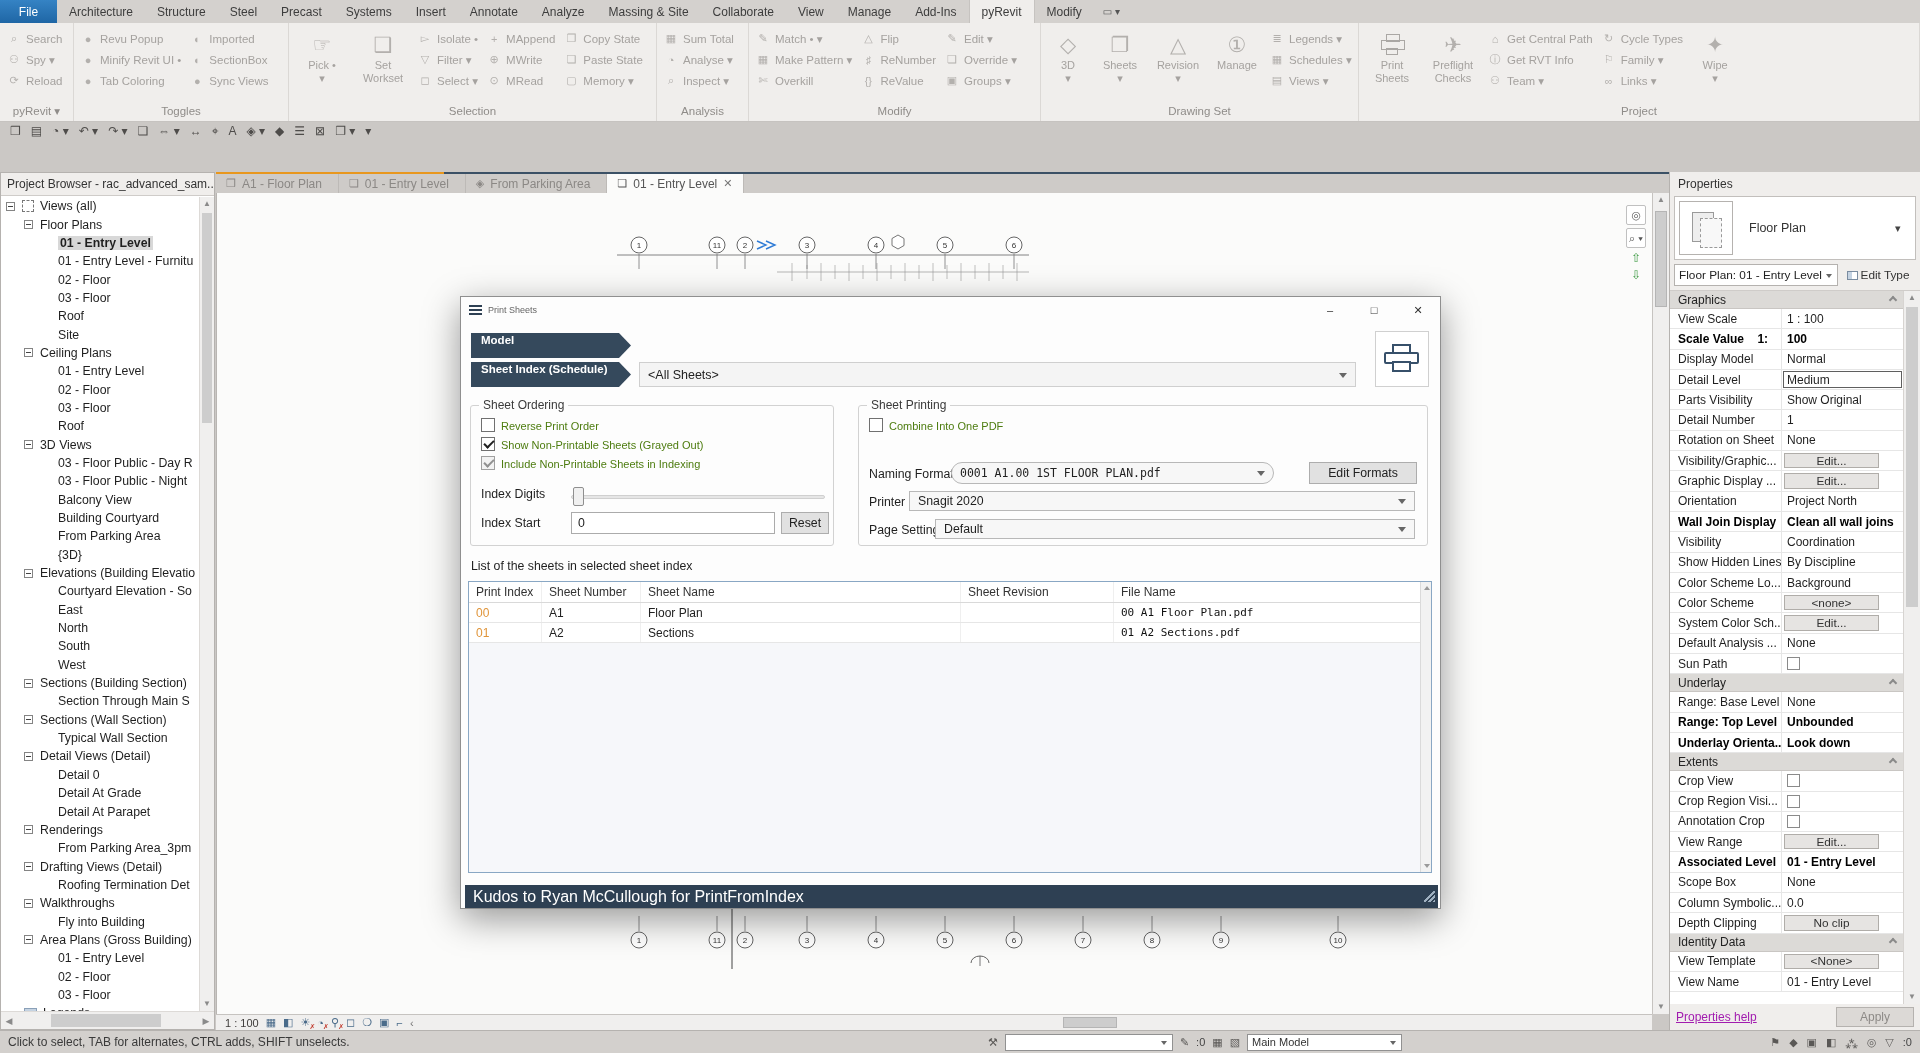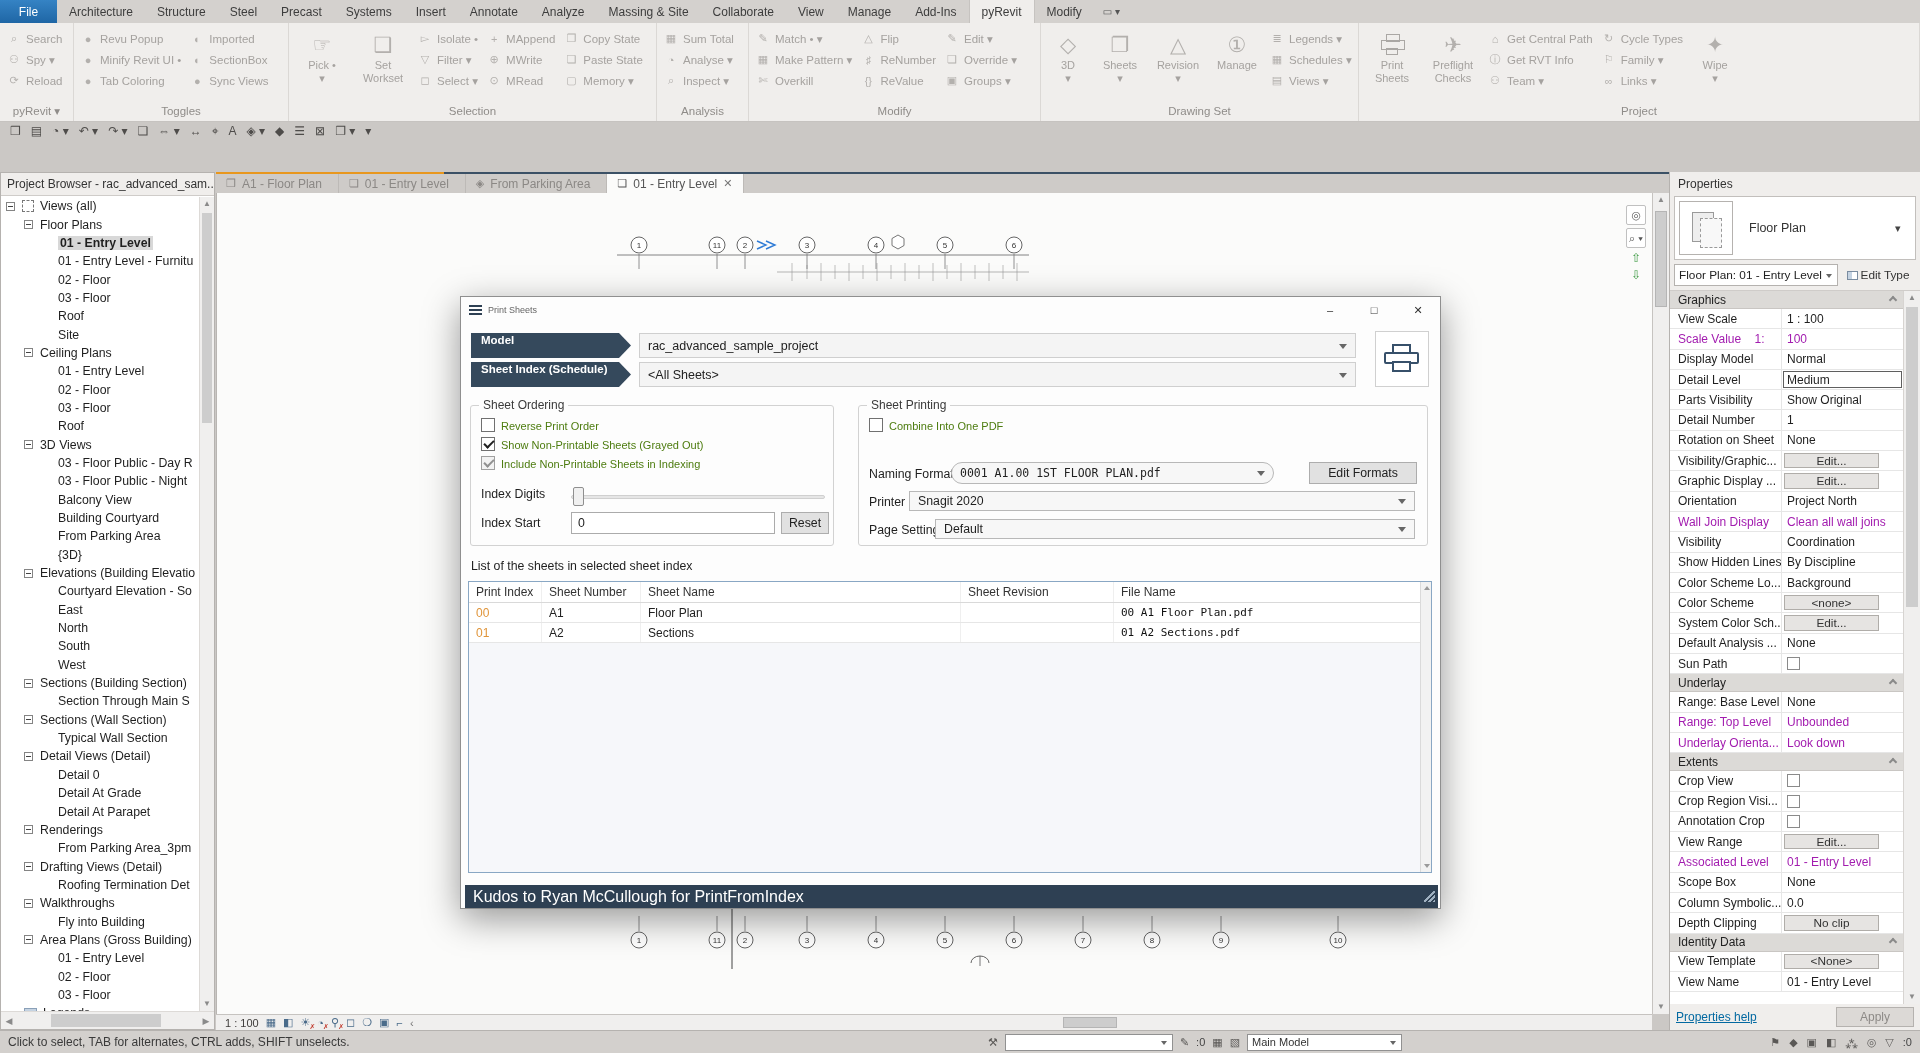--- a/index.html
+++ b/index.html
@@ -93,34 +93,34 @@
   .instance-row { position:absolute; top:92px; left:4px; right:4px; height:22px; display:flex; align-items:stretch; gap:2px; }
   .inst-combo { flex:1; background:#fff; border:1px solid #b5b2af; font-size:11.8px; color:#222; display:flex; align-items:center; padding:0 14px 0 4px; position:relative; white-space:nowrap; overflow:hidden; }
   .inst-combo::after { content:""; position:absolute; right:5px; top:9px; border-left:3.5px solid transparent; border-right:3.5px solid transparent; border-top:4.5px solid #666; }
   .edit-type { width:76px; font-size:11.8px; color:#333; display:flex; align-items:center; gap:3px; justify-content:center; white-space:nowrap; }
   .et-icon { width:11px; height:9px; border:1px solid #7a8ca0; background:linear-gradient(90deg,#c5d3e2 0 4px,#fff 4px); }
   .pgrid { position:absolute; top:118px; left:0; right:0; bottom:26px; background:#fff; border-top:1px solid #cfccc9; overflow:hidden; }
   .pgrid-inner { position:absolute; top:0; left:0; right:17px; bottom:0; }
   .prow { display:flex; height:20.3px; border-bottom:1px solid #e6e6e6; font-size:12px; background:#fff; align-items:stretch; }
   .prow .pl { width:112px; padding-left:8px; color:#1f1f1f; display:flex; align-items:center; white-space:pre; overflow:hidden; border-right:1px solid #e6e6e6; flex:none; }
   .prow .pv { flex:1; display:flex; align-items:center; padding-left:5px; color:#1f1f1f; white-space:nowrap; overflow:hidden; }
-  .prow.gray .pl, .prow.gray .pv { color:#a21caf; }
+  .prow.gray .pl, .prow.gray .pv { color:#000000;font-weight:bold; }
   .prow.focus .pv { outline:1px solid #5f5f5f; outline-offset:-2px; }
   .prow .pbtn { display:none; }
   .prow.button .pbtn { display:flex; flex:1; margin:2px 24px 2px 2px; background:#e6e4e2; border:1px solid #b0ada9; align-items:center; justify-content:center; color:#333; font-size:11.8px; }
   .prow .pchk { display:none; }
   .prow.check .pchk { display:block; width:13px; height:13px; border:1px solid #8a8a8a; background:#fff; margin:3px 0 0 5px; }
   .prow .pin { display:none; }
   .prow.section { background:#dcdad7; height:18px; border-bottom:1px solid #c9c6c3; }
   .prow.section .pl { width:auto; border-right:none; color:#222; }
   .prow.section .pin { display:block; margin-left:auto; margin-right:7px; width:6px; height:6px; border-top:2px solid #8a8a8a; border-left:2px solid #8a8a8a; transform:rotate(45deg); align-self:center; }
   .pgrid-scroll { position:absolute; top:0; right:0; width:17px; bottom:0; background:#f0efee; border-left:1px solid #d7d4d1; }
   .pgrid-scroll .thumb { position:absolute; left:2px; right:2px; top:16px; height:300px; background:#cdcdcd; }
   .props-footer { position:absolute; left:0; right:0; bottom:0; height:26px; display:flex; align-items:center; padding:0 6px; background:#f0eeec; }
-  .props-help { font-size:12px; color:#0369a1; text-decoration:underline; }
+  .props-help { font-size:12px; color:#a21caf; text-decoration:underline; }
   .apply-btn { margin-left:auto; width:78px; height:20px; background:#dcd9d6; border:1px solid #b5b2af; color:#8d8a87; font-size:12px; display:flex; align-items:center; justify-content:center; }
 
   
   .dialog { position:absolute; left:460px; top:296px; width:981px; height:613px; background:#fdfdfd; border:1px solid #8f8f8f; box-shadow:0 10px 34px rgba(0,0,0,.4); z-index:50; }
   .dlg-title { position:absolute; top:0; left:0; right:0; height:26px; display:flex; align-items:center; }
   .dlg-icon { width:13px; height:11px; margin:0 6px 0 8px; background:repeating-linear-gradient(to bottom,#2e4053 0 2px,transparent 2px 4px); }
   .dlg-title-text { font-size:9px; color:#666; }
   .dlg-winbtns { margin-left:auto; display:flex; height:100%; }
   .winbtn { width:44px; display:flex; align-items:center; justify-content:center; font-size:11px; color:#333; }
   .chevron-label { position:absolute; height:25px; background:#35495c; color:#fff; font-size:11.5px; font-weight:bold; display:flex; align-items:center; padding:0 16px 12px 10px; clip-path:polygon(0 0,calc(100% - 12px) 0,100% 50%,calc(100% - 12px) 100%,0 100%); }
@@ -1234,21 +1234,20 @@
     <div class="dlg-title">
       <span class="dlg-icon"></span>
       <span class="dlg-title-text">Print Sheets</span>
       <div class="dlg-winbtns">
         <span class="winbtn">–</span>
         <span class="winbtn">□</span>
         <span class="winbtn close">✕</span>
       </div>
     </div>
     <div class="chevron-label" id="lbl-model">Model</div>
-    <div class="dlg-combo" id="combo-model">rac_advanced_sample_project</div>
     <div class="chevron-label" id="lbl-index">Sheet Index (Schedule)</div>
     <div class="dlg-combo" id="combo-index">&lt;All Sheets&gt;</div>
     <div class="print-btn">
       <div class="printer">
           <span class="p-top"></span>
           <span class="p-body"></span>
           <span class="p-out"></span>
         </div>
     </div>
 

